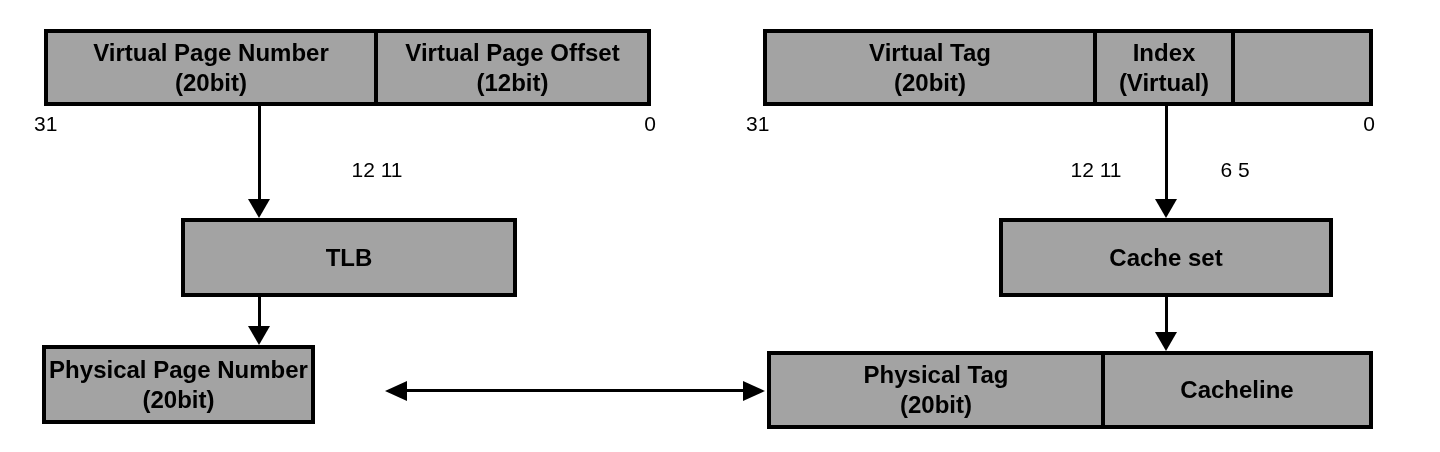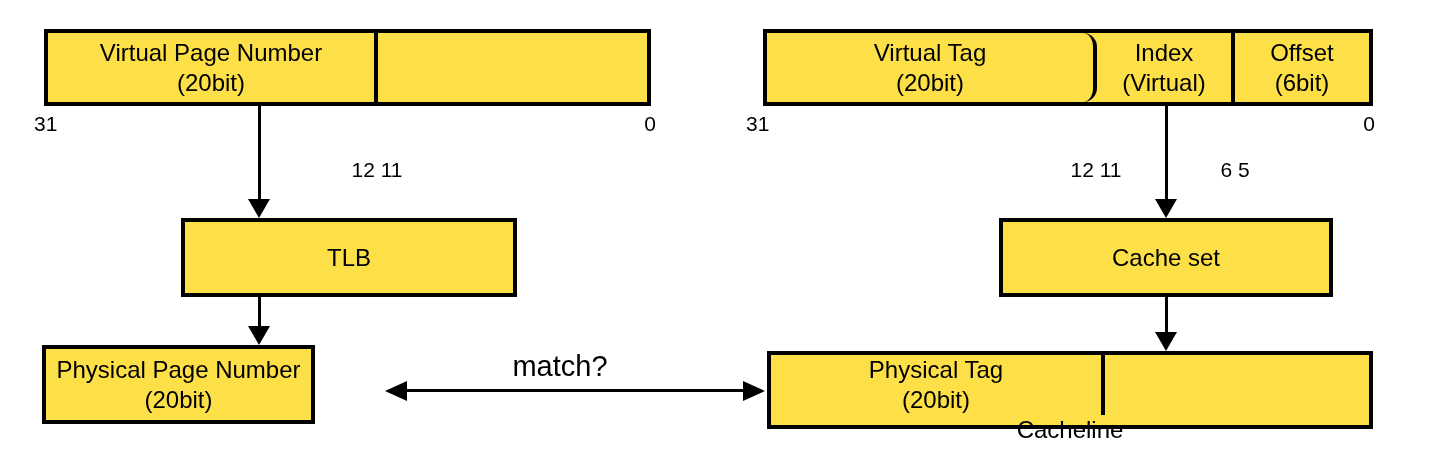--- a/index.html
+++ b/index.html
@@ -13,22 +13,23 @@
     height: 452px;
     background: #ffffff;
     font-family: "Liberation Sans", sans-serif;
     color: #000000;
     overflow: hidden;
   }
   .box {
     position: absolute;
     box-sizing: border-box;
     border: 4px solid #000000;
-    background: #fde047;
+    background: #a3a3a3;
     display: flex;
+    font-weight: bold;
   }
   .cell {
     box-sizing: border-box;
     display: flex;
     flex-direction: column;
     justify-content: center;
     align-items: center;
     text-align: center;
     font-size: 24px;
     line-height: 30px;
@@ -80,20 +81,24 @@
 </head>
 <body>
 
 <div id="canvas">
 
   <div class="box" style="left:44px; top:29px; width:607px; height:77px;">
     <div class="cell divided" style="width:330px;">
       <span>Virtual Page Number</span>
       <span>(20bit)</span>
     </div>
+    <div class="cell grow">
+      <span>Virtual Page Offset</span>
+      <span>(12bit)</span>
+    </div>
   </div>
 
   <span class="bit" style="left:34px; top:110px;">31</span>
   <span class="bit centered" style="left:377px; top:110px;">12 11</span>
   <span class="bit right-al" style="left:600px; top:110px; width:56px;">0</span>
 
   <div>
     <div class="shaft-v" style="left:258px; top:106px; height:94px;"></div>
     <div class="head-down" style="left:248px; top:199px;"></div>
   </div>
@@ -107,39 +112,34 @@
     <div class="head-down" style="left:248px; top:326px;"></div>
   </div>
 
   <div class="box" style="left:42px; top:345px; width:273px; height:79px;">
     <div class="cell grow">
       <span>Physical Page Number</span>
       <span>(20bit)</span>
     </div>
   </div>
 
-  <span class="match-text" style="left:460px; top:350px; width:200px;">match?</span>
   <div>
     <div class="head-left" style="left:385px; top:381px;"></div>
     <div class="shaft-h" style="left:404px; top:389px; width:342px;"></div>
     <div class="head-right" style="left:743px; top:381px;"></div>
   </div>
 
   <div class="box" style="left:763px; top:29px; width:610px; height:77px;">
-    <div class="cell divided" style="width:330px;border-radius:14px;">
+    <div class="cell divided" style="width:330px;">
       <span>Virtual Tag</span>
       <span>(20bit)</span>
     </div>
     <div class="cell divided" style="width:138px;text-align:right;">
       <span>Index</span>
       <span>(Virtual)</span>
-    </div>
-    <div class="cell grow">
-      <span>Offset</span>
-      <span>(6bit)</span>
     </div>
   </div>
 
   <span class="bit" style="left:746px; top:110px;">31</span>
   <span class="bit centered" style="left:1096px; top:110px;">12 11</span>
   <span class="bit centered" style="left:1235px; top:110px;">6 5</span>
   <span class="bit right-al" style="left:1320px; top:110px; width:55px;">0</span>
 
   <div>
     <div class="shaft-v" style="left:1165px; top:106px; height:94px;"></div>
@@ -148,21 +148,21 @@
 
   <div class="box single" style="left:999px; top:218px; width:334px; height:79px;">
     <span>Cache set</span>
   </div>
 
   <div>
     <div class="shaft-v" style="left:1165px; top:297px; height:37px;"></div>
     <div class="head-down" style="left:1155px; top:332px;"></div>
   </div>
 
-  <div class="box" style="left:767px; top:351px; width:606px; height:78px;flex-direction:column;">
+  <div class="box" style="left:767px; top:351px; width:606px; height:78px;">
     <div class="cell divided" style="width:334px;">
       <span>Physical Tag</span>
       <span>(20bit)</span>
     </div>
     <div class="cell grow">
       <span>Cacheline</span>
     </div>
   </div>
 
 </div>

